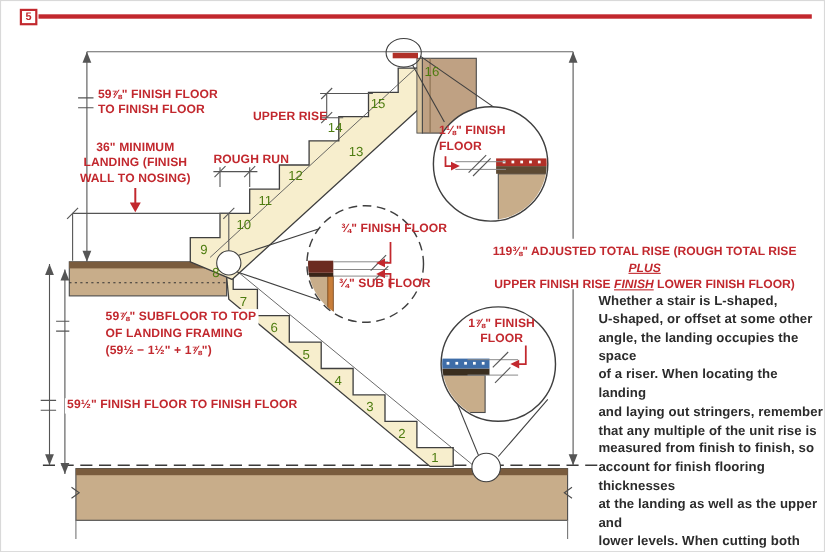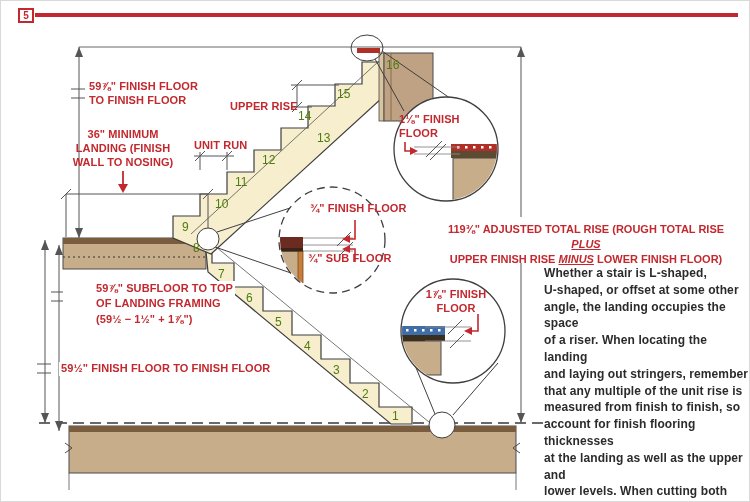--- a/index.html
+++ b/index.html
@@ -220,35 +220,35 @@
       <polygon points="463,330 471,326 471,334" fill="#c2282e"></polygon>
     </g>
   </svg>
 
   <div class="lbl" style="left:88px;top:79px;">59⅞" FINISH FLOOR
 TO FINISH FLOOR</div>
   <div class="lbl center" style="left:53px;top:127px;width:138px;">36" MINIMUM
 LANDING (FINISH
 WALL TO NOSING)</div>
   <div class="lbl" style="left:229px;top:99px;">UPPER RISE</div>
-  <div class="lbl" style="left:193px;top:138px;">UNIT RUN</div>
+  <div class="lbl" style="left:193px;top:138px;">ROUGH RUN</div>
   <div class="lbl" style="left:398px;top:112px;">1⅛" FINISH
 FLOOR</div>
   <div class="lbl" style="left:309px;top:201px;">¾" FINISH FLOOR</div>
   <div class="lbl" style="left:307px;top:251px;">¾" SUB FLOOR</div>
   <div class="lbl center" style="left:415px;top:287px;width:80px;">1⅞" FINISH
 FLOOR</div>
   <div class="lbl bg" style="left:93px;top:280px;line-height:1.4;">59⅞" SUBFLOOR TO TOP
 OF LANDING FRAMING
 (59½ − 1½" + 1⅞")</div>
   <div class="lbl bg" style="left:58px;top:361px;">59½" FINISH FLOOR TO FINISH FLOOR</div>
 
   <div class="adj">
     <div><span>119⅜" ADJUSTED TOTAL RISE (ROUGH TOTAL RISE </span><i>PLUS</i></div>
-    <div><span>UPPER FINISH RISE </span><i>MINUS</i><span> LOWER FINISH FLOOR)</span></div>
+    <div><span>UPPER FINISH RISE </span><i>FINISH</i><span> LOWER FINISH FLOOR)</span></div>
   </div>
 
   <div class="tn" style="left:391px;top:408px;">1</div>
   <div class="tn" style="left:361px;top:386px;">2</div>
   <div class="tn" style="left:332px;top:362px;">3</div>
   <div class="tn" style="left:303px;top:338px;">4</div>
   <div class="tn" style="left:274px;top:314px;">5</div>
   <div class="tn" style="left:245px;top:290px;">6</div>
   <div class="tn" style="left:217px;top:266px;">7</div>
   <div class="tn" style="left:192px;top:240px;">8</div>

